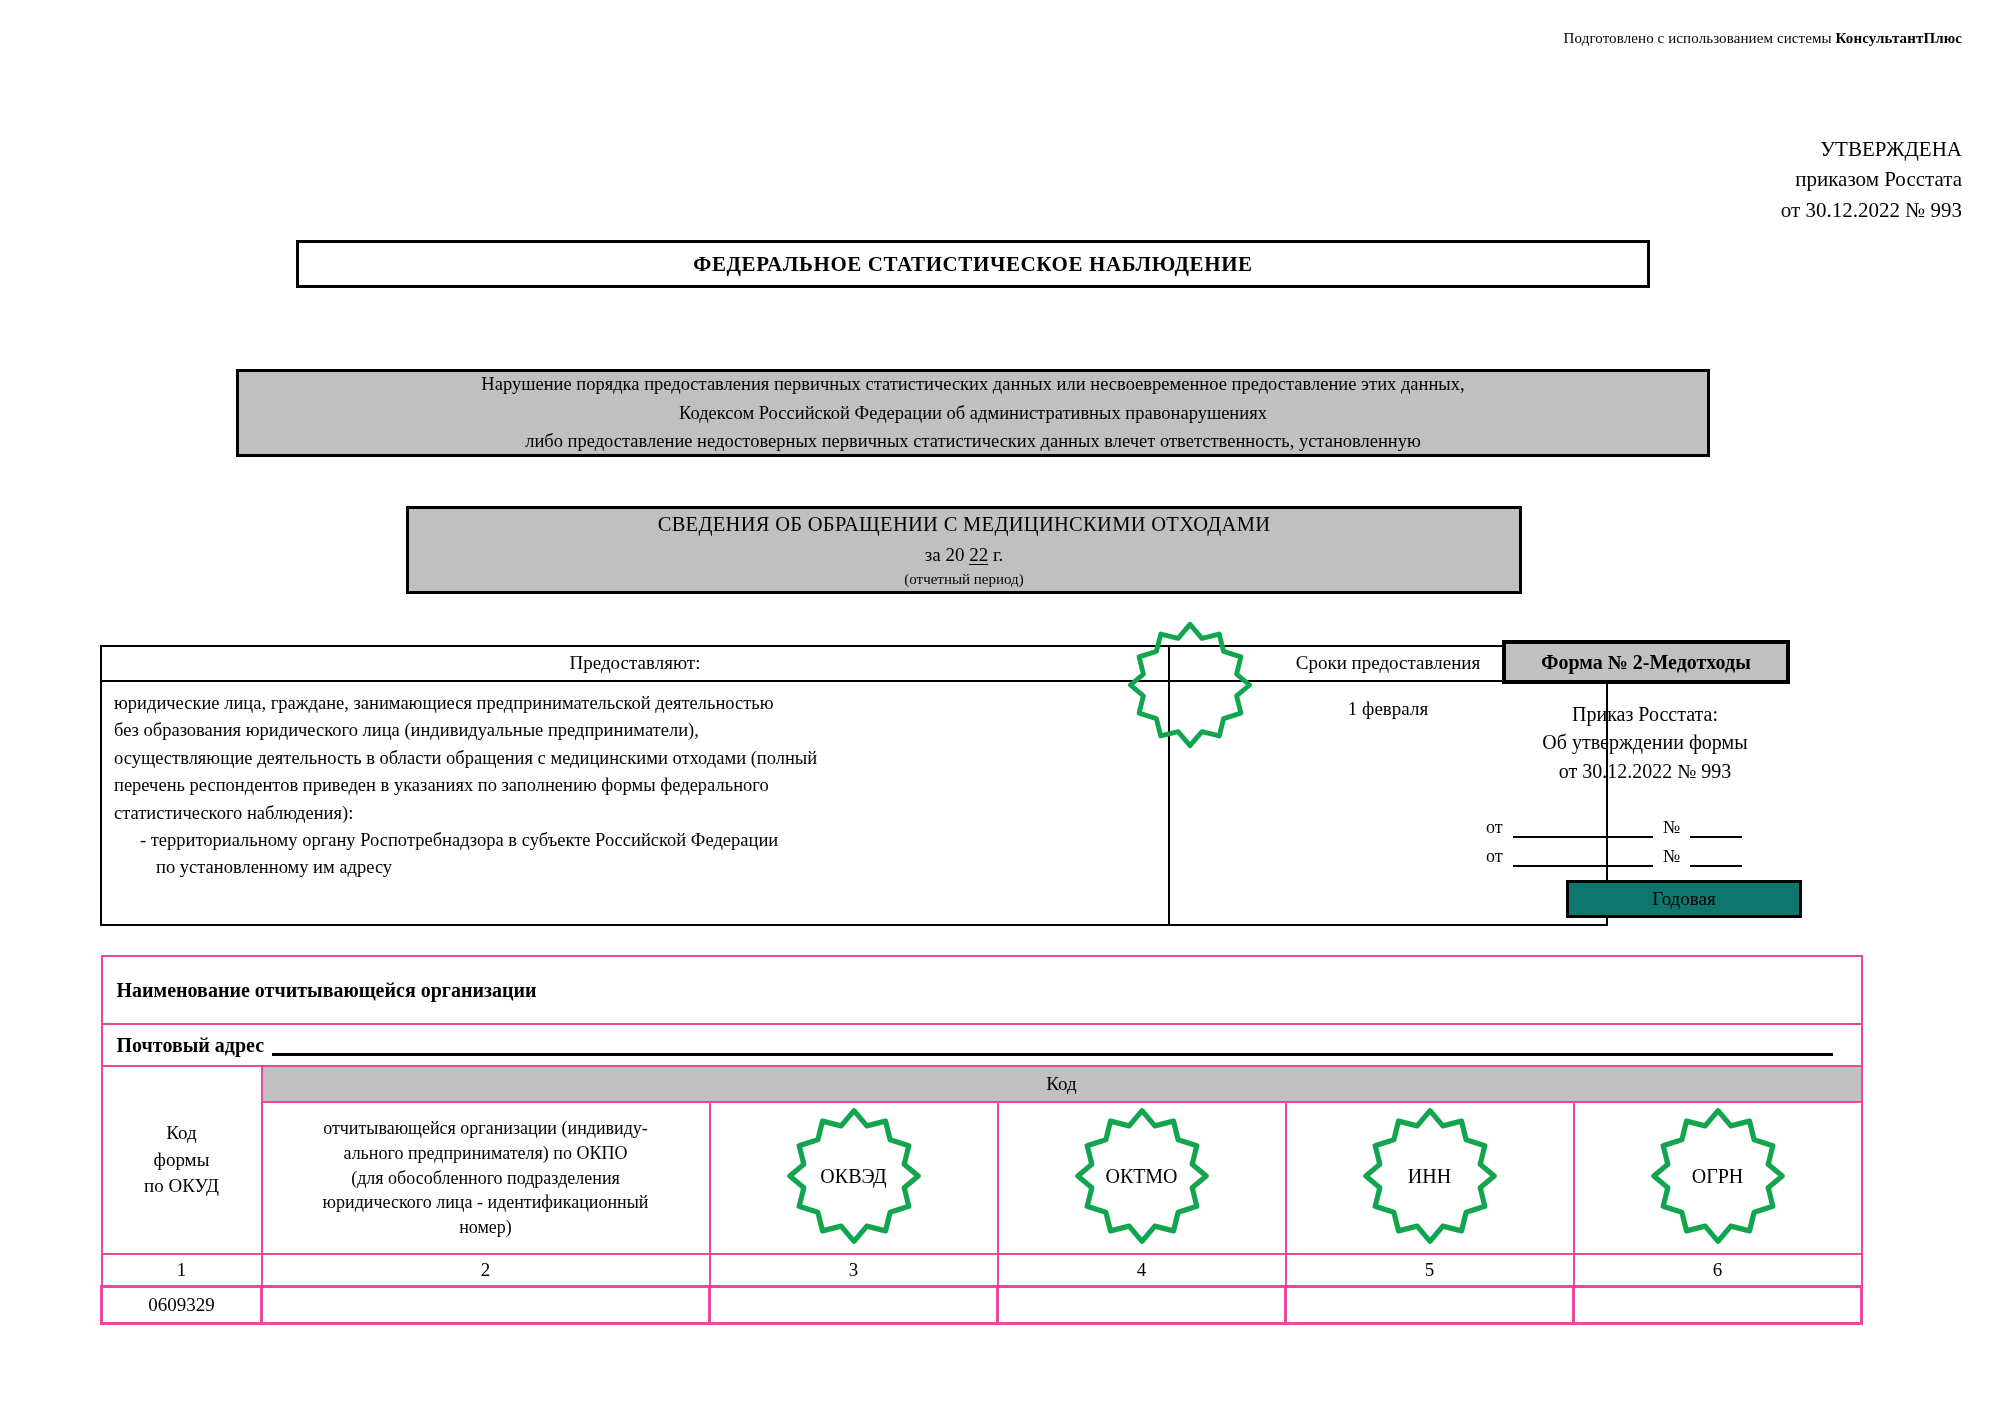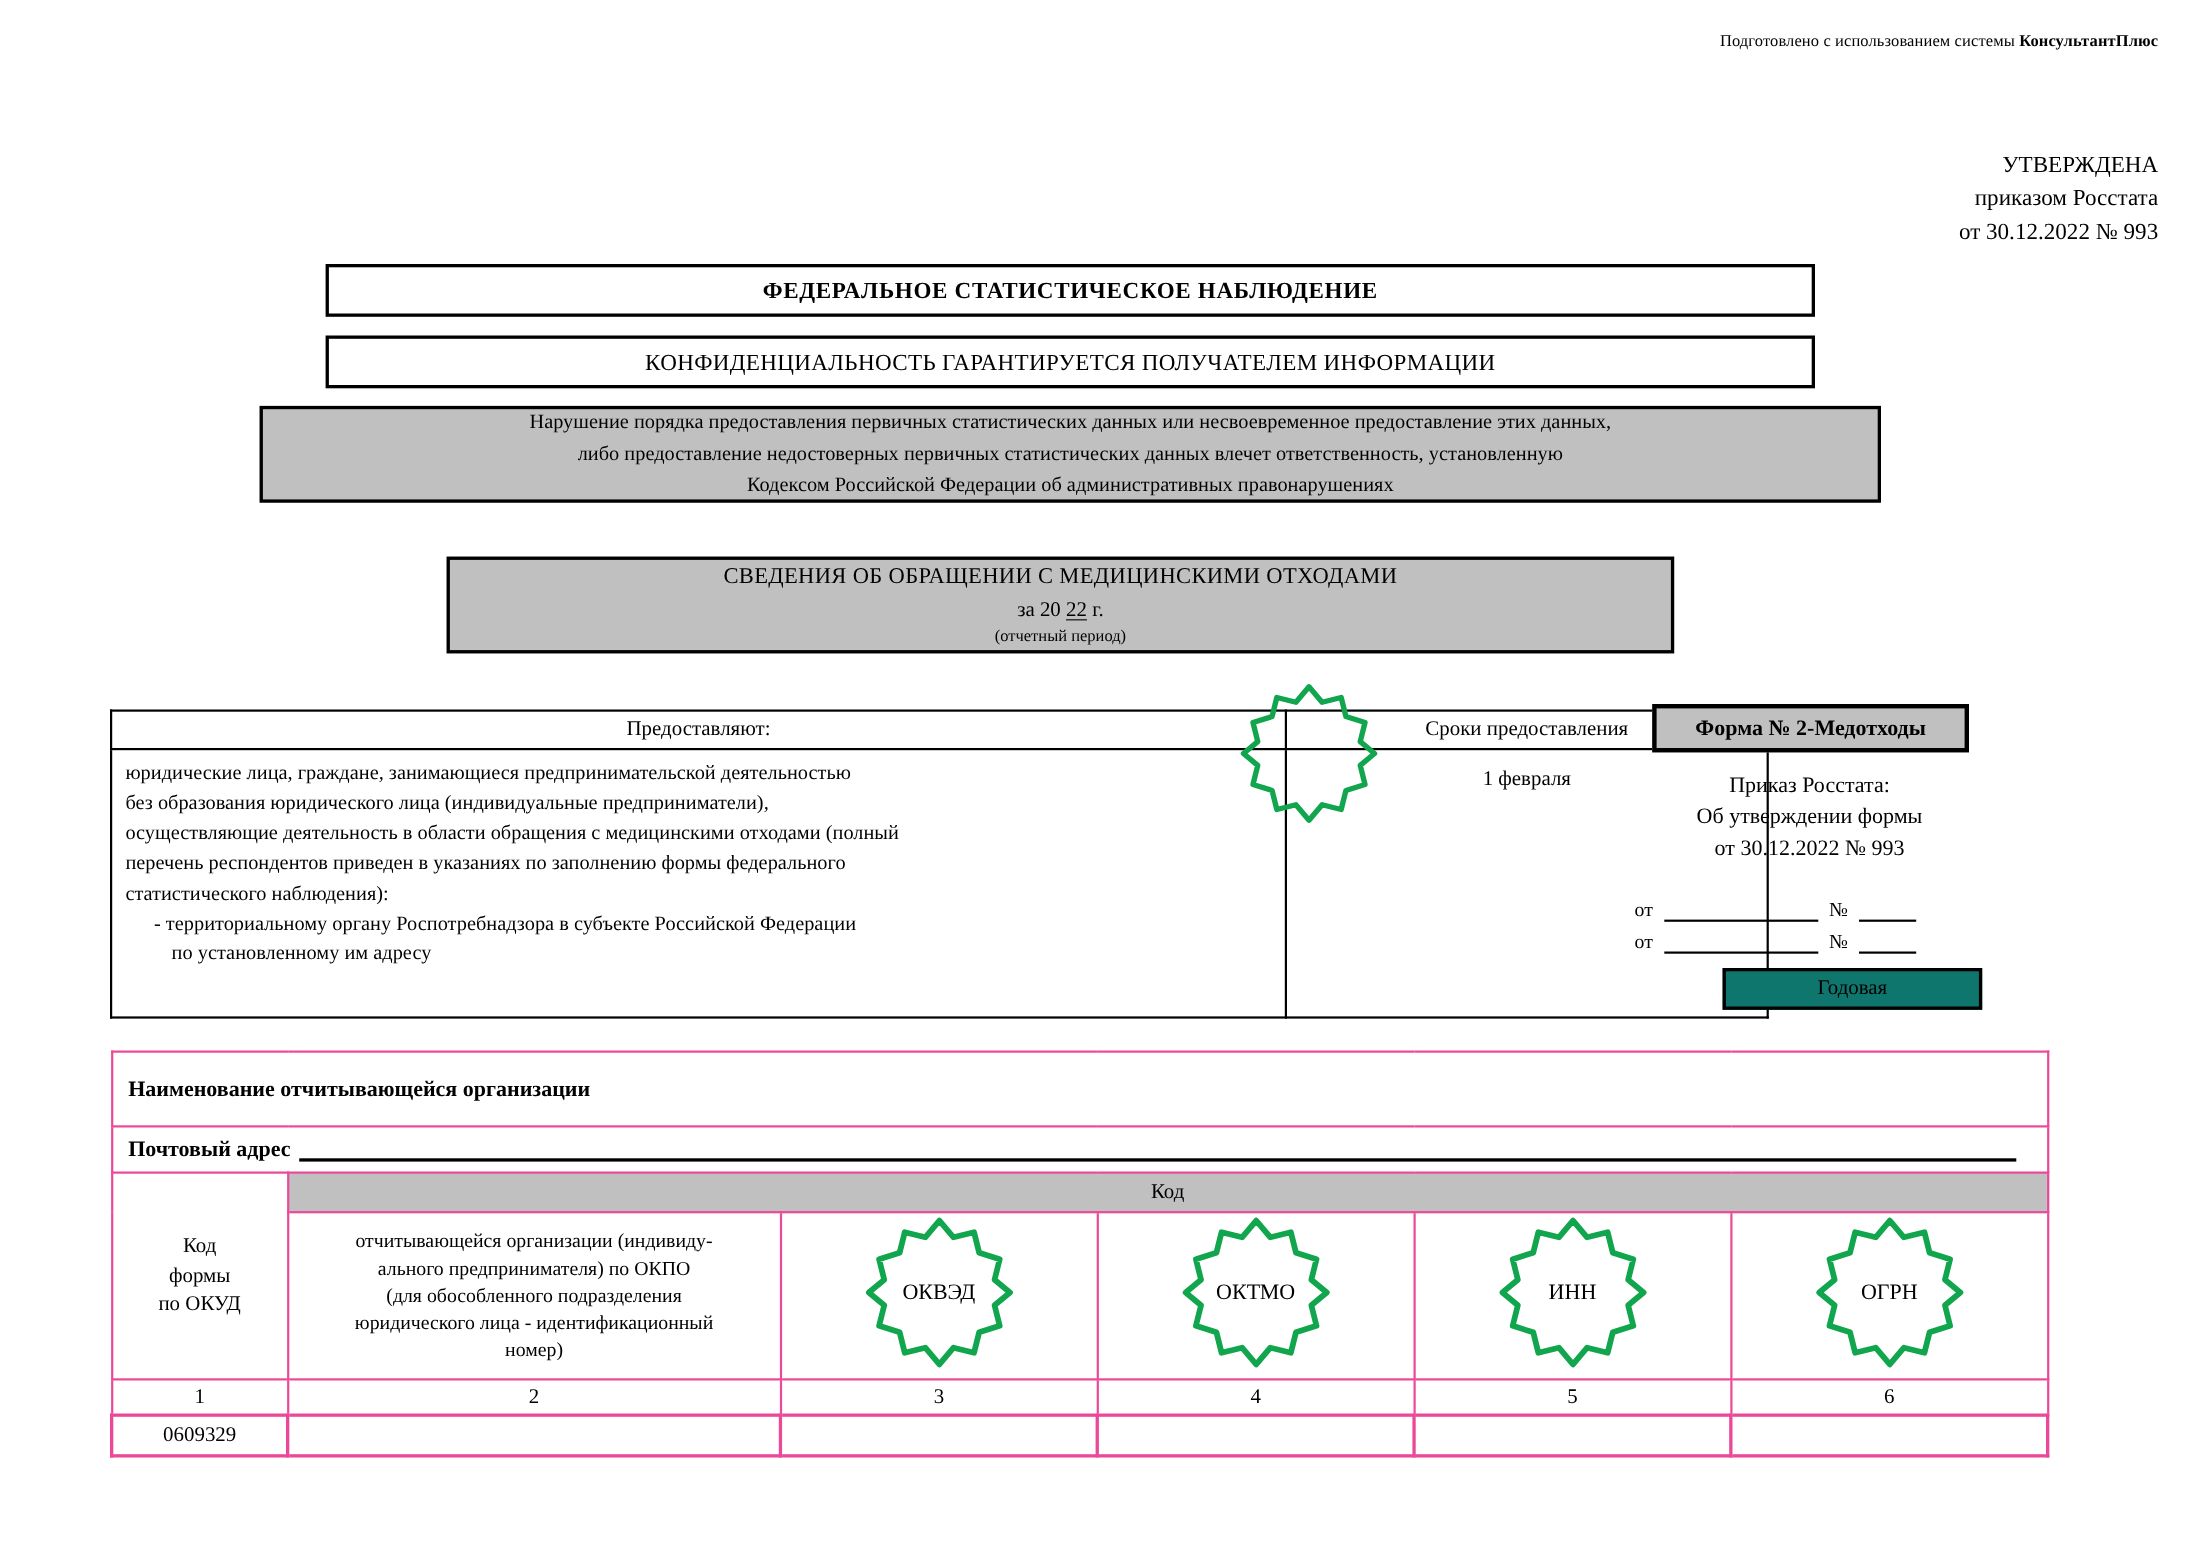--- a/index.html
+++ b/index.html
@@ -311,28 +311,25 @@
 
   <div class="approved">
     <div>УТВЕРЖДЕНА</div>
     <div>приказом Росстата</div>
     <div>от 30.12.2022 № 993</div>
   </div>
 
   <div class="box-fedstat">
     <span>ФЕДЕРАЛЬНОЕ СТАТИСТИЧЕСКОЕ НАБЛЮДЕНИЕ</span>
   </div>
-  <div class="box-confid">
-    <span>КОНФИДЕНЦИАЛЬНОСТЬ ГАРАНТИРУЕТСЯ ПОЛУЧАТЕЛЕМ ИНФОРМАЦИИ</span>
-  </div>
 
   <div class="box-warning">
     <div>Нарушение порядка предоставления первичных статистических данных или несвоевременное предоставление этих данных,</div>
+    <div>Кодексом Российской Федерации об административных правонарушениях</div>
     <div>либо предоставление недостоверных первичных статистических данных влечет ответственность, установленную</div>
-    <div>Кодексом Российской Федерации об административных правонарушениях</div>
   </div>
 
   <div class="box-subject">
     <div class="subject-title">СВЕДЕНИЯ ОБ ОБРАЩЕНИИ С МЕДИЦИНСКИМИ ОТХОДАМИ</div>
     <div class="subject-year">
       <span>за 20</span>
       <u>22</u>
       <span>г.</span>
     </div>
     <div class="subject-period">(отчетный период)</div>

